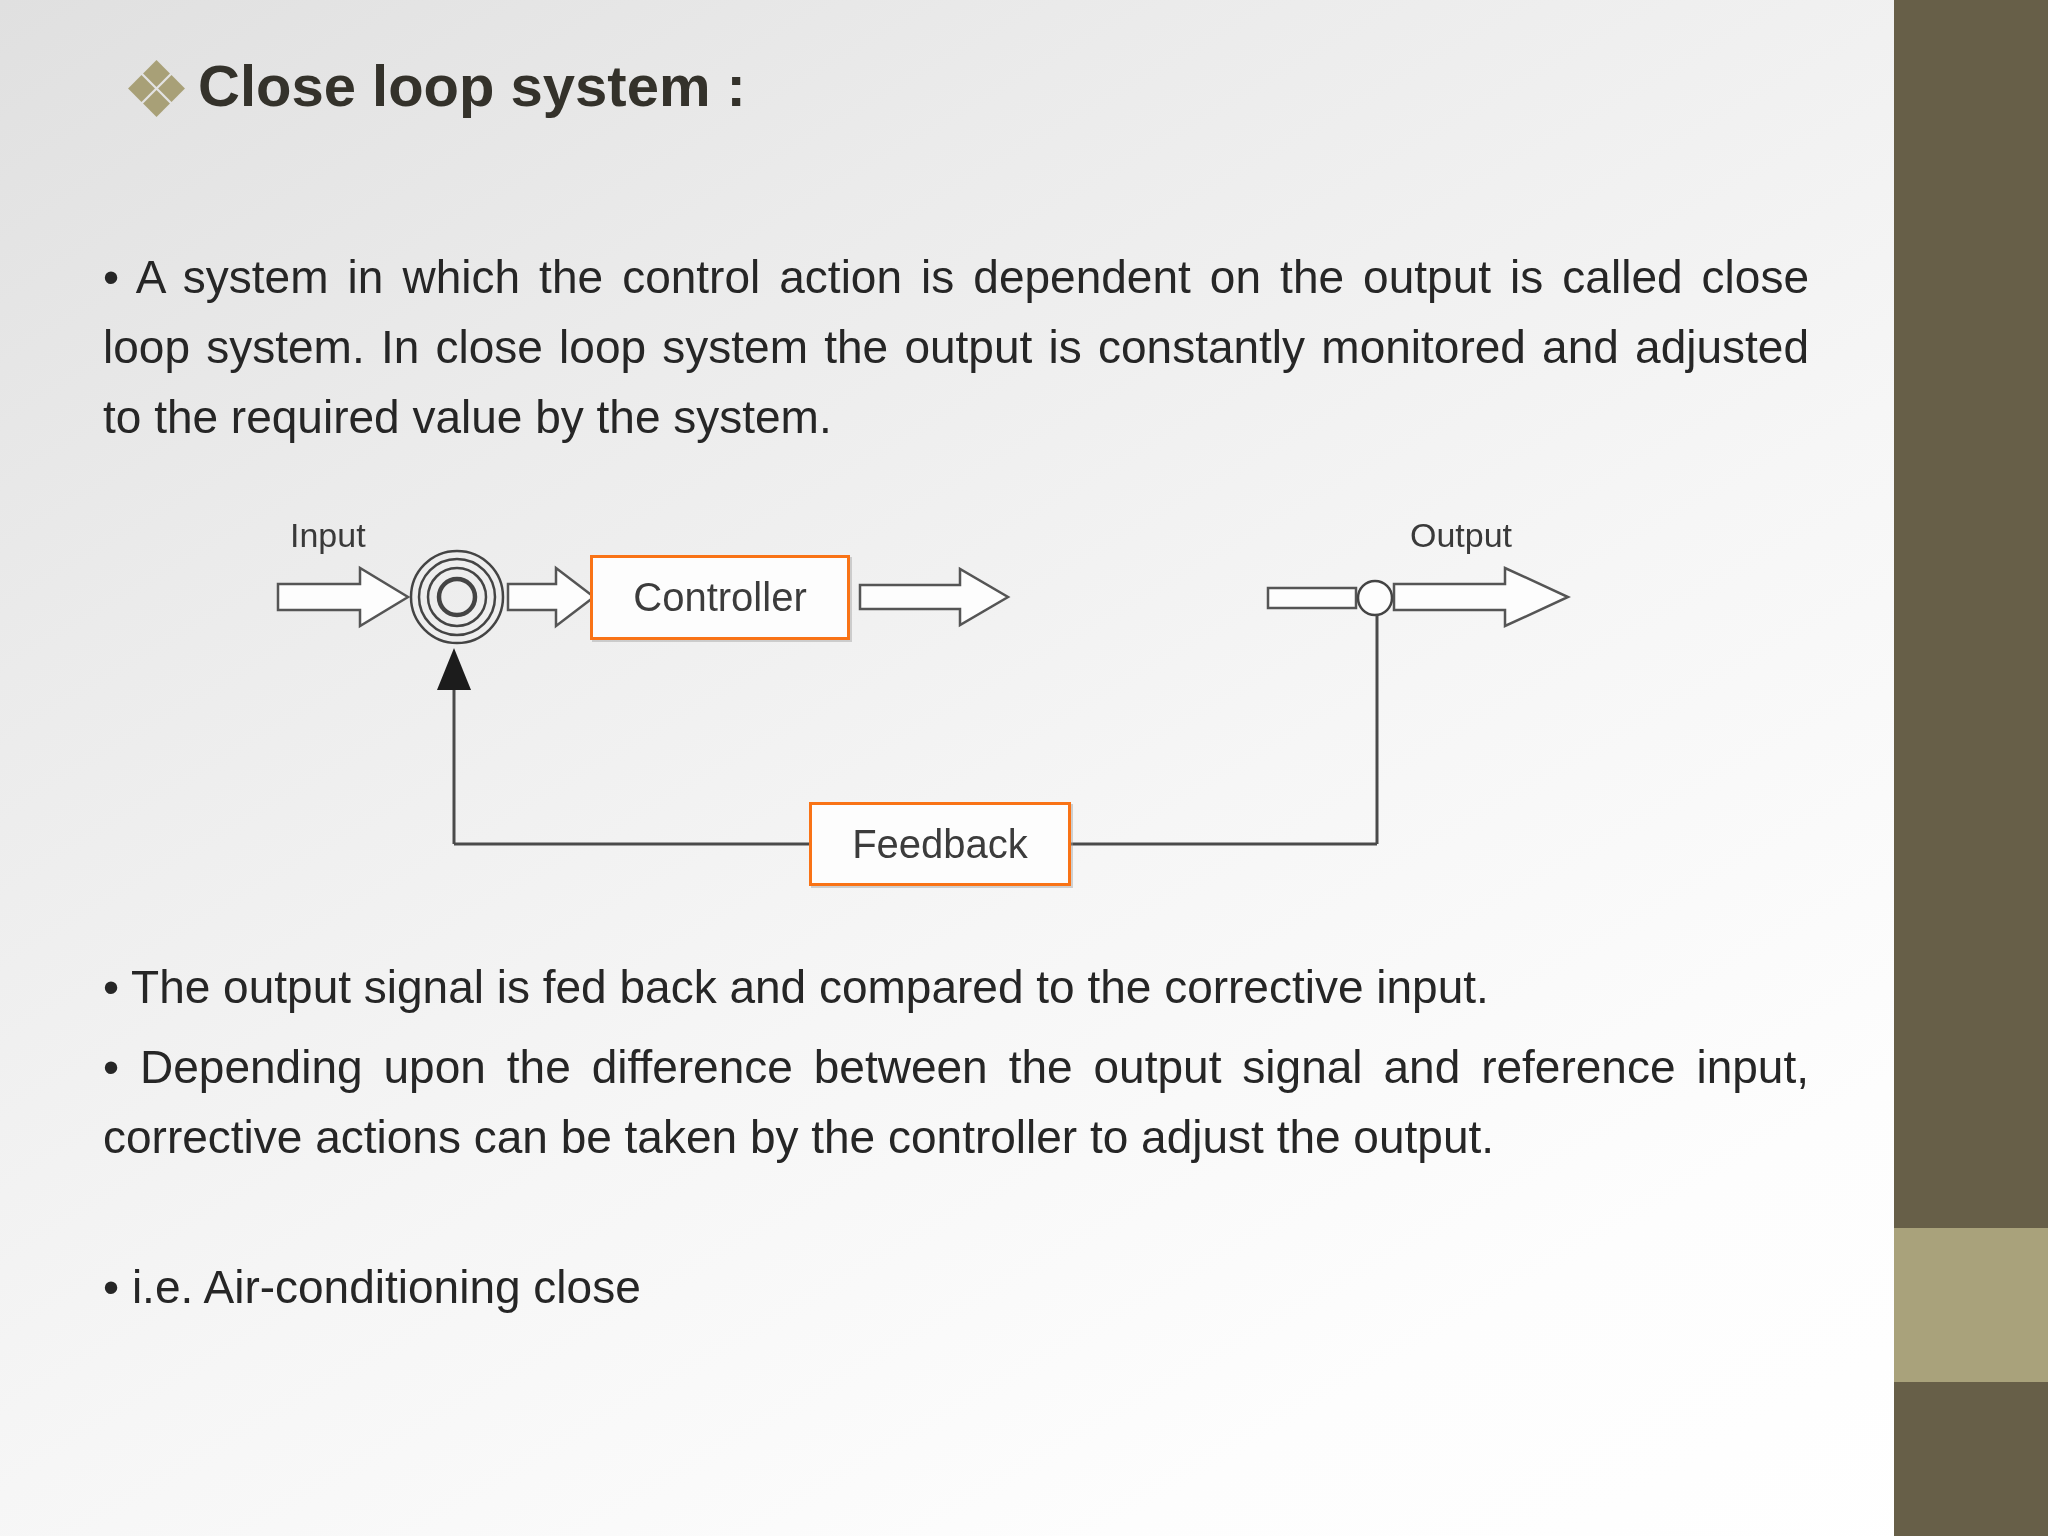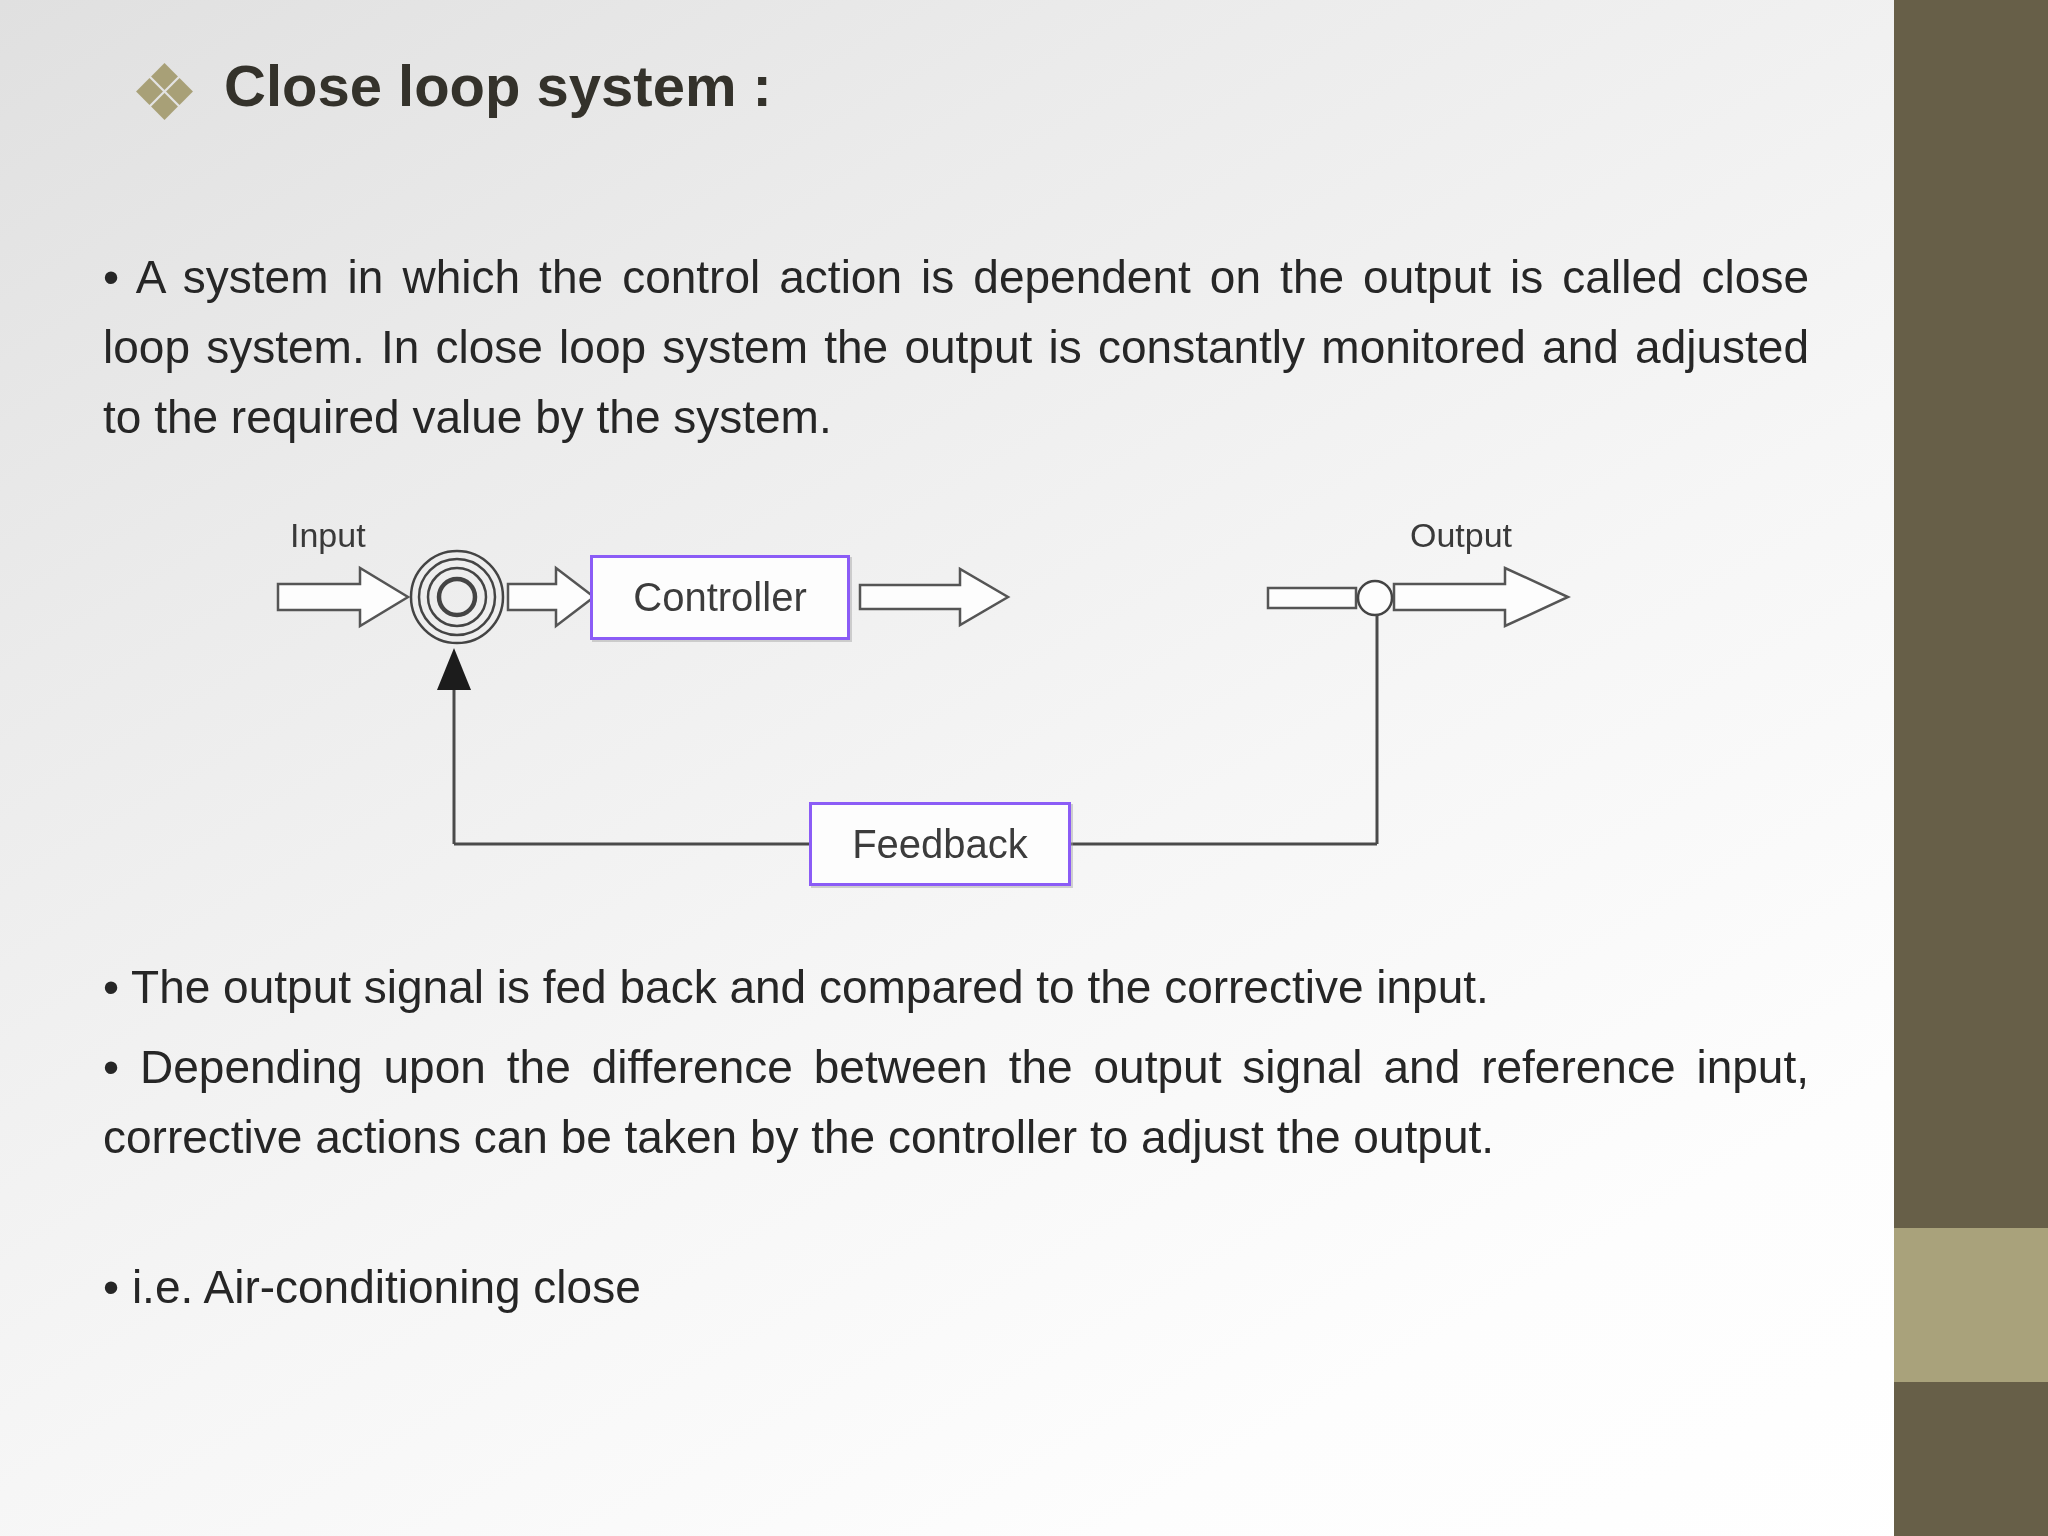--- a/index.html
+++ b/index.html
@@ -22,24 +22,23 @@
   .sidebar-band {
     position: absolute;
     left: 0; top: 1228px;
     width: 154px; height: 154px;
     background: #A9A27B;
   }
 
   
   .title-row {
     position: absolute;
-    left: 138px; top: 52px;
+    left: 130px; top: 52px;
     display: flex;
-    align-items: flex-end;
-    gap: 18px;
+    align-items: center;
   }
   .diamond-cluster {
     position: relative;
     width: 54px; height: 54px;
     margin-right: 14px;
     margin-top: 6px;
   }
   .diamond-cluster .d {
     position: absolute;
     width: 19px; height: 19px;
@@ -84,21 +83,21 @@
     position: absolute;
     font-size: 34px;
     color: #3a3a3a;
     white-space: nowrap;
   }
   .dg-label.input  { left: 30px;  top: 16px; }
   .dg-label.output { left: 1150px; top: 16px; }
   .dg-box {
     position: absolute;
     background: #fdfdfd;
-    border: 3px solid #8b5cf6;
+    border: 3px solid #f97316;
     box-shadow: 2px 2px 0 rgba(160,160,160,0.45);
     display: flex;
     align-items: center;
     justify-content: center;
     font-size: 40px;
     color: #3c3c3c;
   }
   .dg-box.controller { left: 330px; top: 55px;  width: 260px; height: 85px; }
   .dg-box.process    { left: 747px; top: 55px;  width: 258px; height: 84px; }
   .dg-box.feedback   { left: 549px; top: 302px; width: 262px; height: 84px; }

